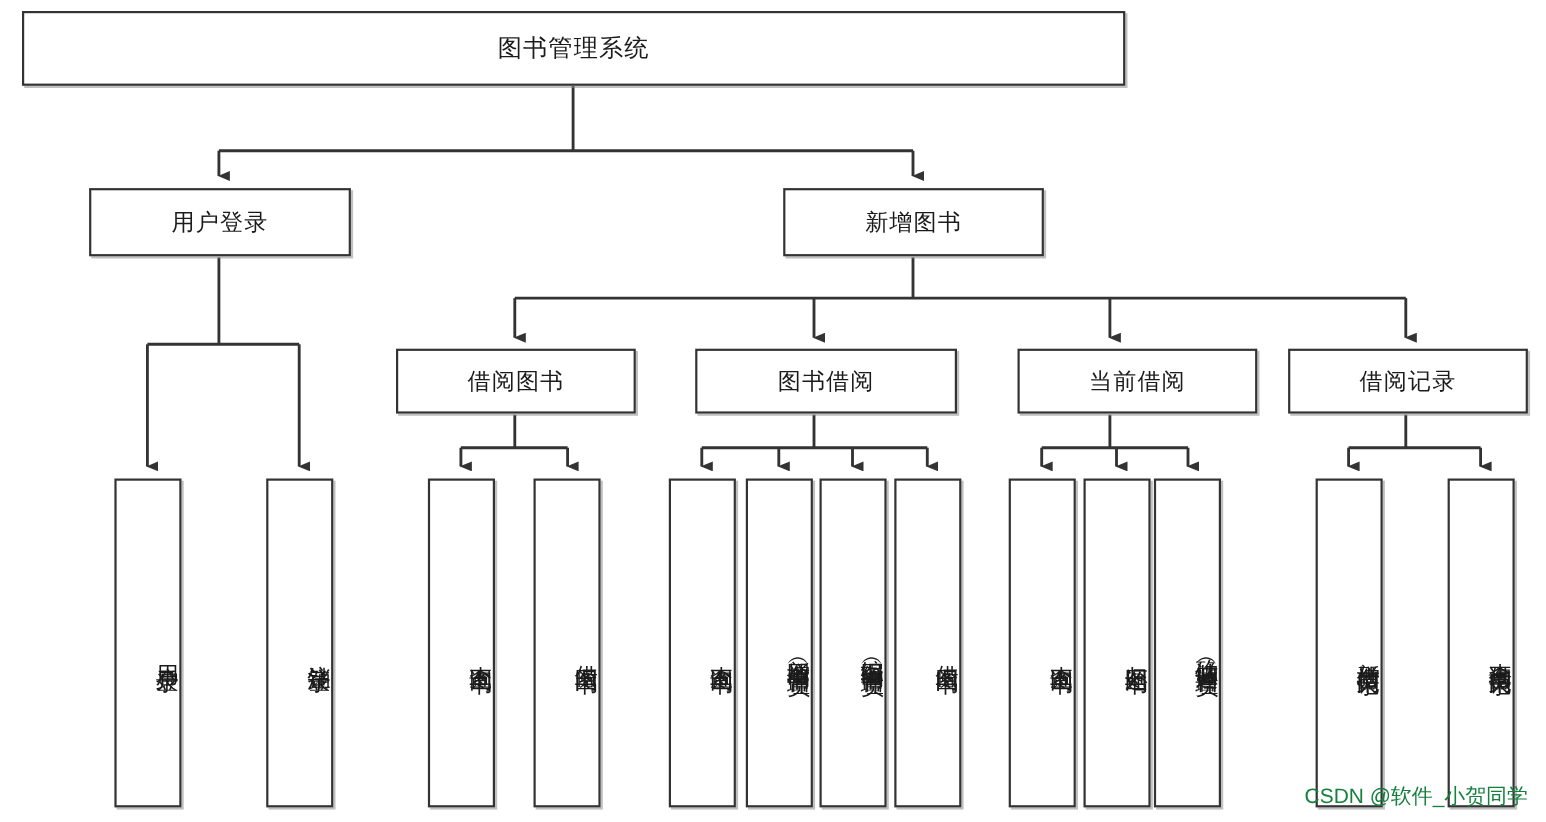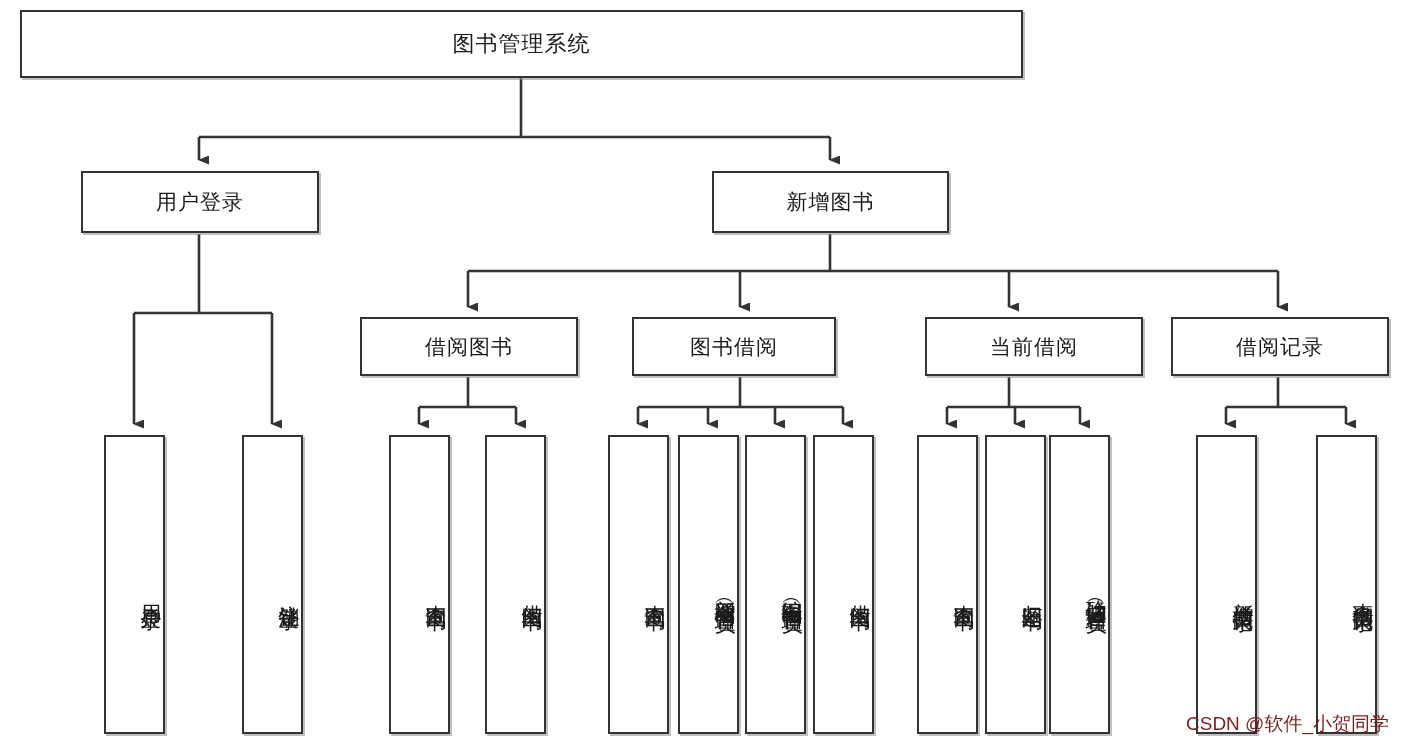--- a/index.html
+++ b/index.html
@@ -48,21 +48,21 @@
     writing-mode:vertical-rl;
     text-orientation:upright;
     display:block;
   }
 
   
   #watermark{
     position:absolute;
     left:1186px;top:711px;
     font-size:19px;
-    color:#7f1d1d;
+    color:#15803d;
     white-space:nowrap;
     letter-spacing:0px;
     pointer-events:none;
   }
 </style>
 </head>
 <body>
 
 <div id="stage">
 
@@ -125,21 +125,21 @@
   </div>
 
   <div class="node h" style="left:712px;top:171px;width:237px;height:62px;">
     <span>新增图书</span>
   </div>
 
   <div class="node h" style="left:360px;top:317px;width:218px;height:59px;">
     <span>借阅图书</span>
   </div>
 
-  <div class="node h" style="left:632px;top:317px;width:204px;height:59px;text-align:right;">
+  <div class="node h" style="left:632px;top:317px;width:238px;height:59px;text-align:right;">
     <span>图书借阅</span>
   </div>
 
   <div class="node h" style="left:901px;top:317px;width:218px;height:59px;margin-left:24px;">
     <span>当前借阅</span>
   </div>
 
   <div class="node h" style="left:1171px;top:317px;width:218px;height:59px;align-items:center;">
     <span>借阅记录</span>
   </div>

